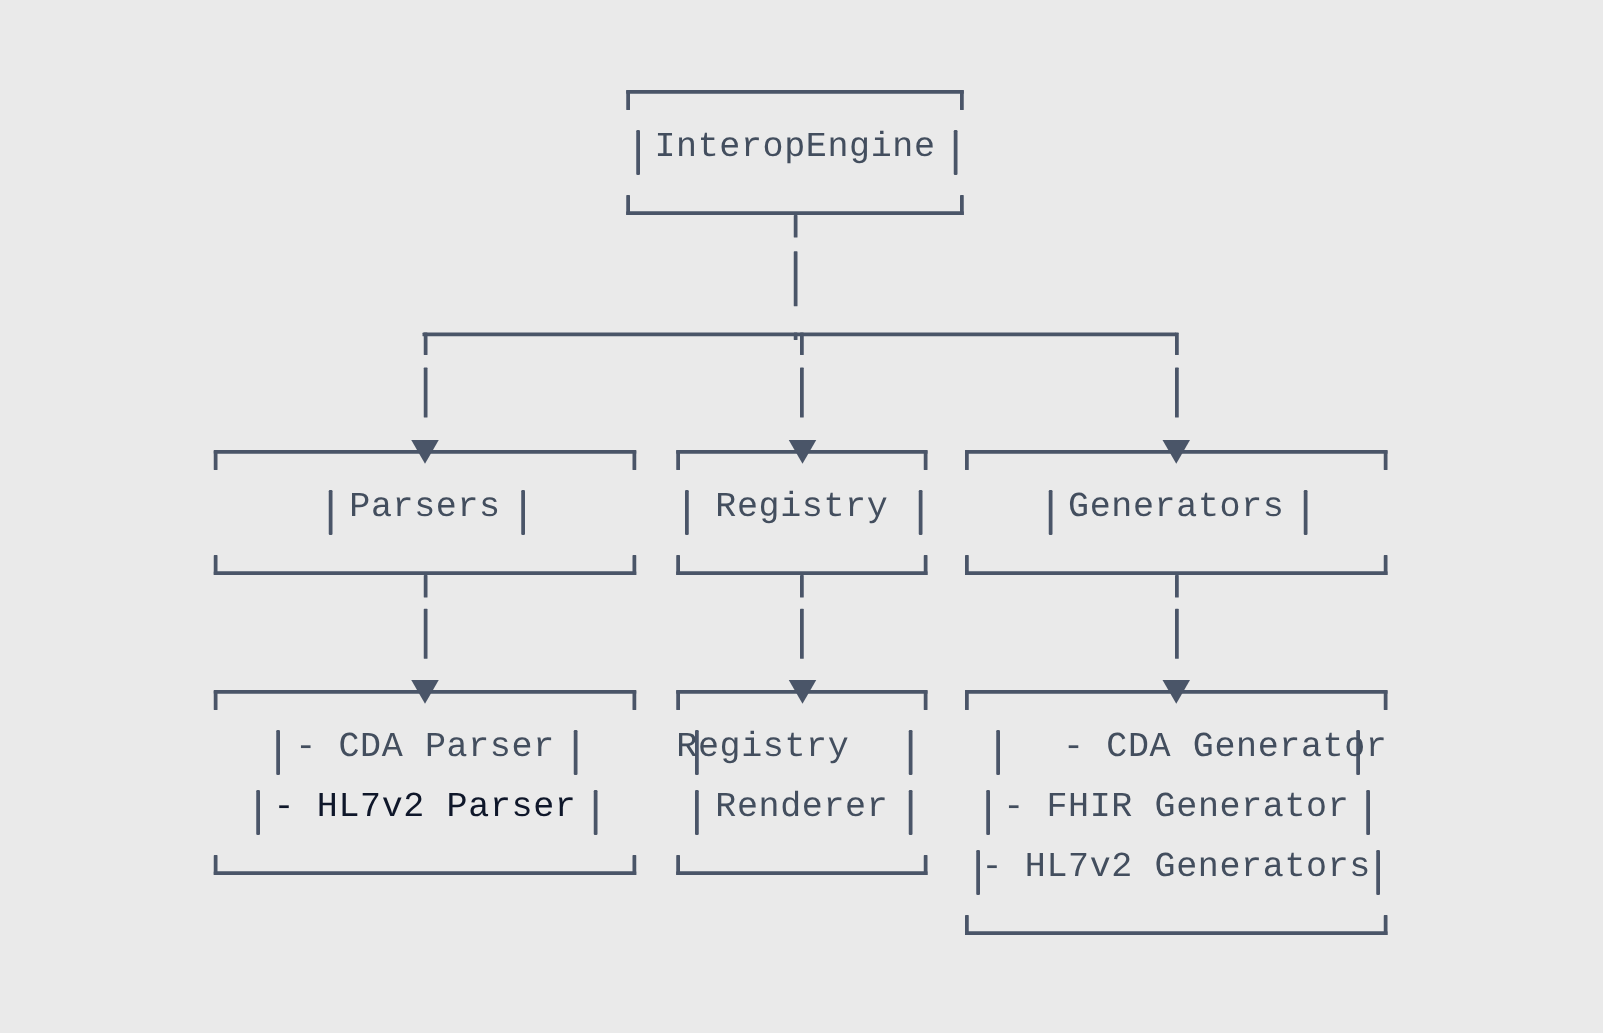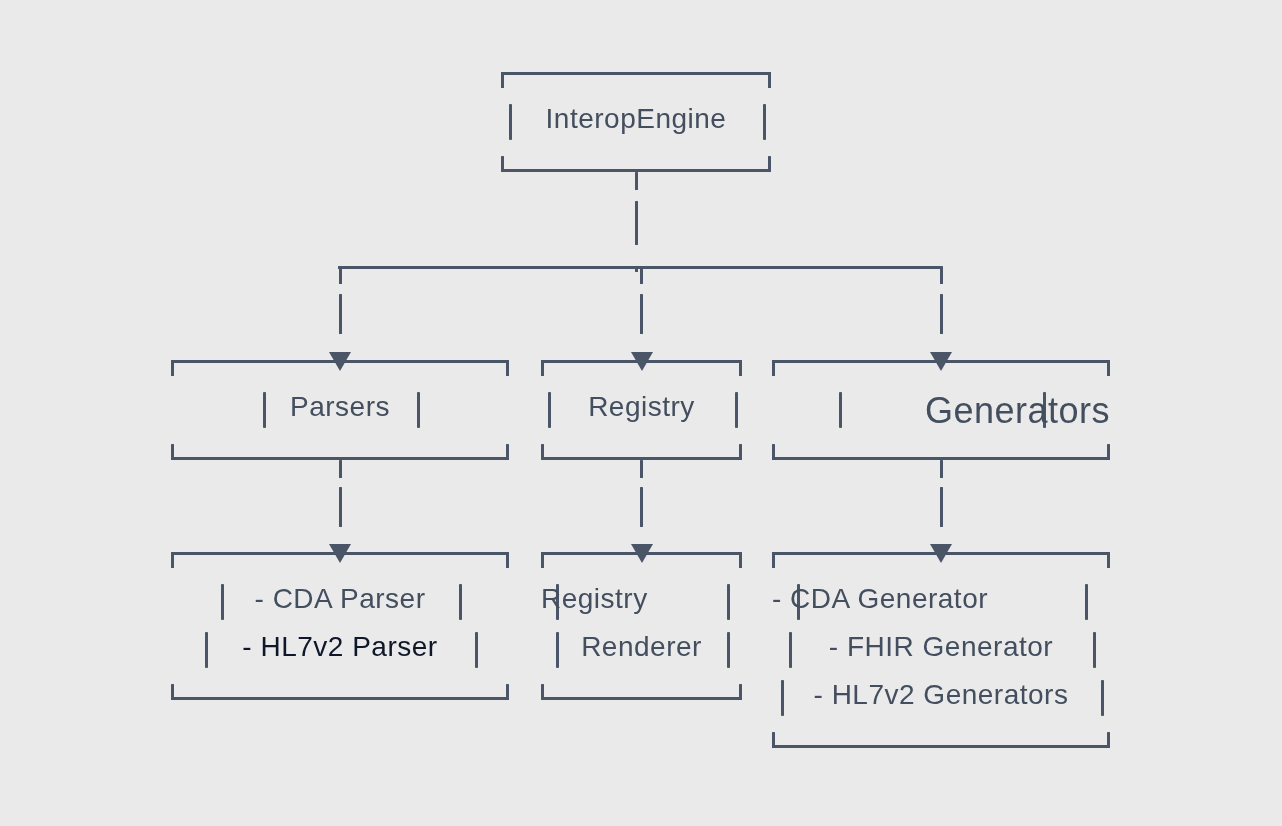--- a/index.html
+++ b/index.html
@@ -38,21 +38,21 @@
   .pipe {
     position: absolute;
     width: 3px;
     background: #4a5568;
     border-radius: 1px;
   }
   
   .rowtext {
     position: absolute;
     color: #434e5e;
-    font-family: Liberation Sans, sans-serif;
+    font-family: Liberation Mono, monospace;
     white-space: pre;
     letter-spacing: 0.5px;
     line-height: 1;
   }
 
   
   .vseg {
     position: absolute;
     width: 3px;
     background: #4a5568;
@@ -114,21 +114,21 @@
     </div>
     <div style="position: absolute; left: 0px; top: 0px;">
       <div class="hrule" style="left: 772px; top: 360px; width: 338px;"></div>
       <div class="hrule" style="left: 772px; top: 457px; width: 338px;"></div>
       <div class="corner" style="left: 772px; top: 360px; height: 16px;"></div>
       <div class="corner" style="left: 1107px; top: 360px; height: 16px;"></div>
       <div class="corner" style="left: 772px; top: 444px; height: 16px;"></div>
       <div class="corner" style="left: 1107px; top: 444px; height: 16px;"></div>
       <div class="pipe" style="left: 838.91px; top: 392px; height: 36px;"></div>
       <div class="pipe" style="left: 1043.09px; top: 392px; height: 36px;"></div>
-      <div class="rowtext" style="left: 772px; top: 392.64px; width: 338px; text-align: right; font-size: 36px; color: rgb(67, 78, 94);">Generators</div>
+      <div class="rowtext" style="left: 772px; top: 392.64px; width: 338px; text-align: center; font-size: 28px; color: rgb(67, 78, 94);">Generators</div>
       <div class="arrow" style="left: 930px; top: 352px;"></div>
     </div>
     <div style="position: absolute; left: 0px; top: 0px;">
       <div class="hrule" style="left: 171px; top: 552px; width: 338px;"></div>
       <div class="hrule" style="left: 171px; top: 697px; width: 338px;"></div>
       <div class="corner" style="left: 171px; top: 552px; height: 16px;"></div>
       <div class="corner" style="left: 506px; top: 552px; height: 16px;"></div>
       <div class="corner" style="left: 171px; top: 684px; height: 16px;"></div>
       <div class="corner" style="left: 506px; top: 684px; height: 16px;"></div>
       <div class="pipe" style="left: 221.31px; top: 584px; height: 36px;"></div>
@@ -156,21 +156,21 @@
     </div>
     <div style="position: absolute; left: 0px; top: 0px;">
       <div class="hrule" style="left: 772px; top: 552px; width: 338px;"></div>
       <div class="hrule" style="left: 772px; top: 745px; width: 338px;"></div>
       <div class="corner" style="left: 772px; top: 552px; height: 16px;"></div>
       <div class="corner" style="left: 1107px; top: 552px; height: 16px;"></div>
       <div class="corner" style="left: 772px; top: 732px; height: 16px;"></div>
       <div class="corner" style="left: 1107px; top: 732px; height: 16px;"></div>
       <div class="pipe" style="left: 797.41px; top: 584px; height: 36px;"></div>
       <div class="pipe" style="left: 1084.59px; top: 584px; height: 36px;"></div>
-      <div class="rowtext" style="left: 772px; top: 584.64px; width: 338px; text-align: left; font-size: 28px; color: rgb(67, 78, 94);">- CDA Generator</div>
+      <div class="rowtext" style="left: 772px; top: 584.64px; width: 338px; text-align: right; font-size: 28px; color: rgb(67, 78, 94);">- CDA Generator</div>
       <div class="pipe" style="left: 789.11px; top: 632px; height: 36px;"></div>
       <div class="pipe" style="left: 1092.89px; top: 632px; height: 36px;"></div>
       <div class="rowtext" style="left: 772px; top: 632.64px; width: 338px; text-align: center; font-size: 28px; color: rgb(67, 78, 94);">- FHIR Generator</div>
       <div class="pipe" style="left: 780.81px; top: 680px; height: 36px;"></div>
       <div class="pipe" style="left: 1101.19px; top: 680px; height: 36px;"></div>
       <div class="rowtext" style="left: 772px; top: 680.64px; width: 338px; text-align: center; font-size: 28px; color: rgb(67, 78, 94);">- HL7v2 Generators</div>
       <div class="arrow" style="left: 930px; top: 544px;"></div>
     </div>
     <div class="vseg" style="left: 634.5px; top: 172px; height: 18px;"></div>
     <div class="vseg" style="left: 634.5px; top: 201.38px; height: 43.24px;"></div>

